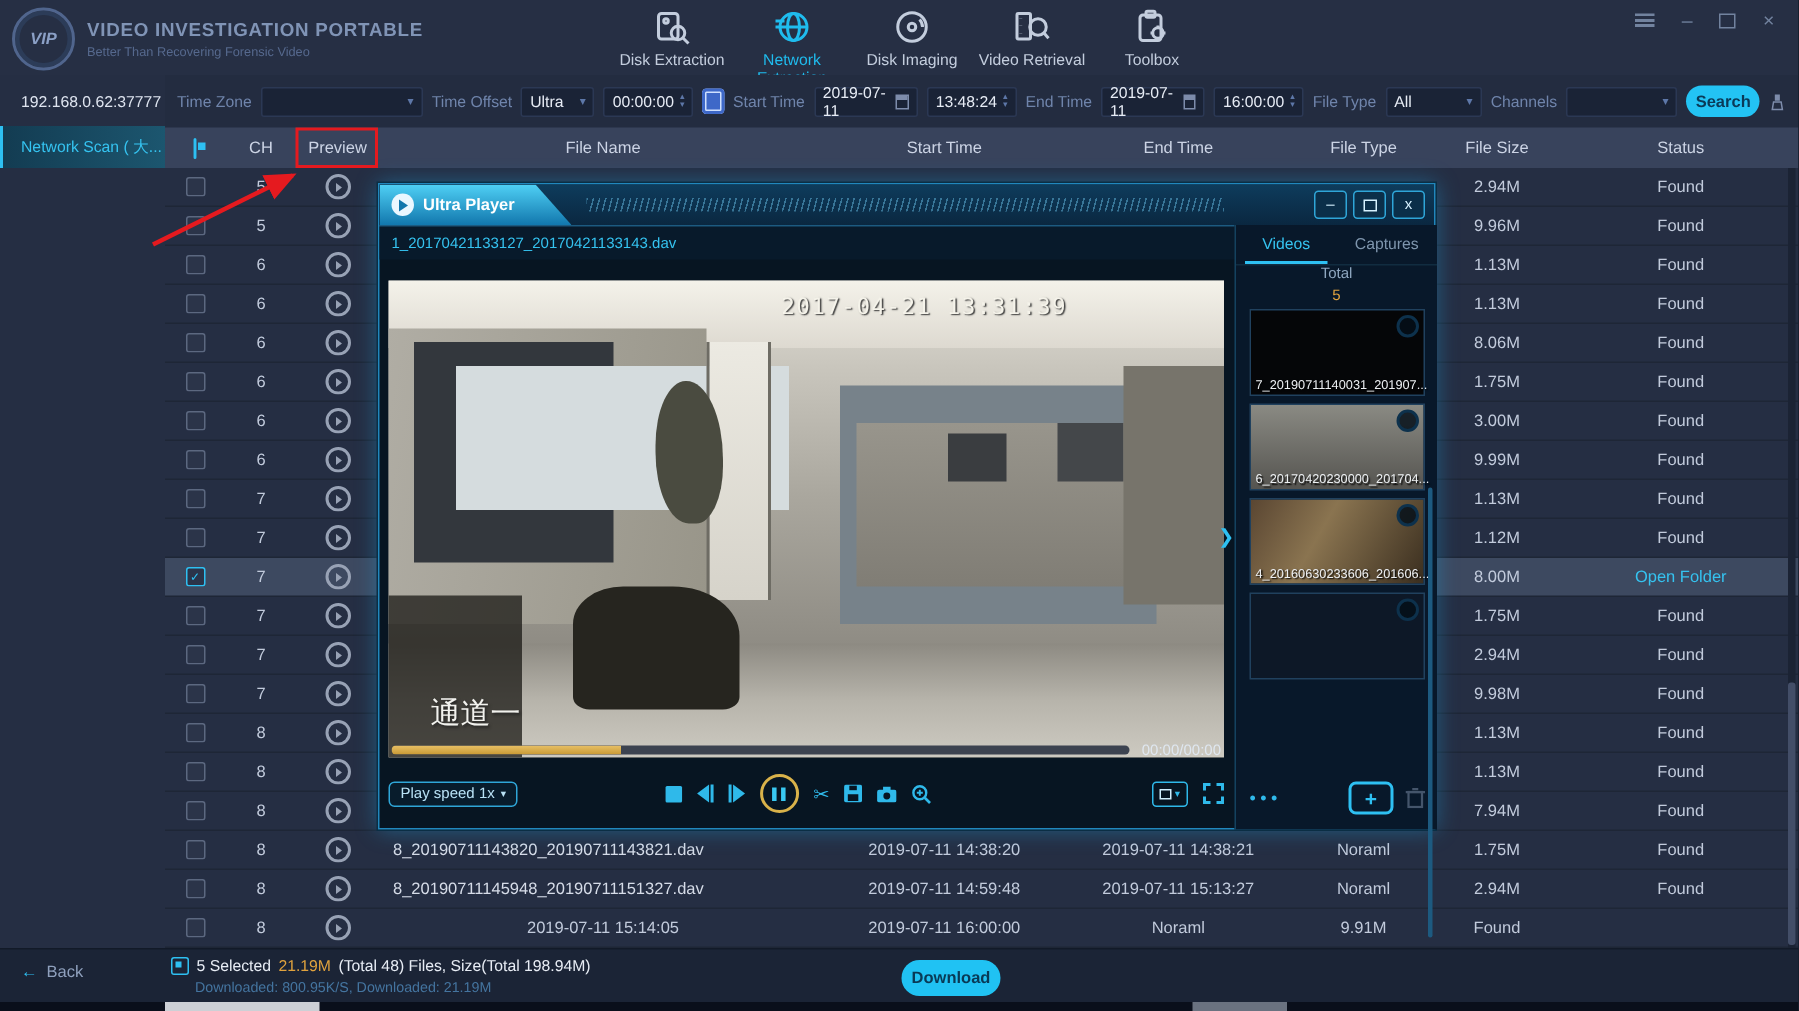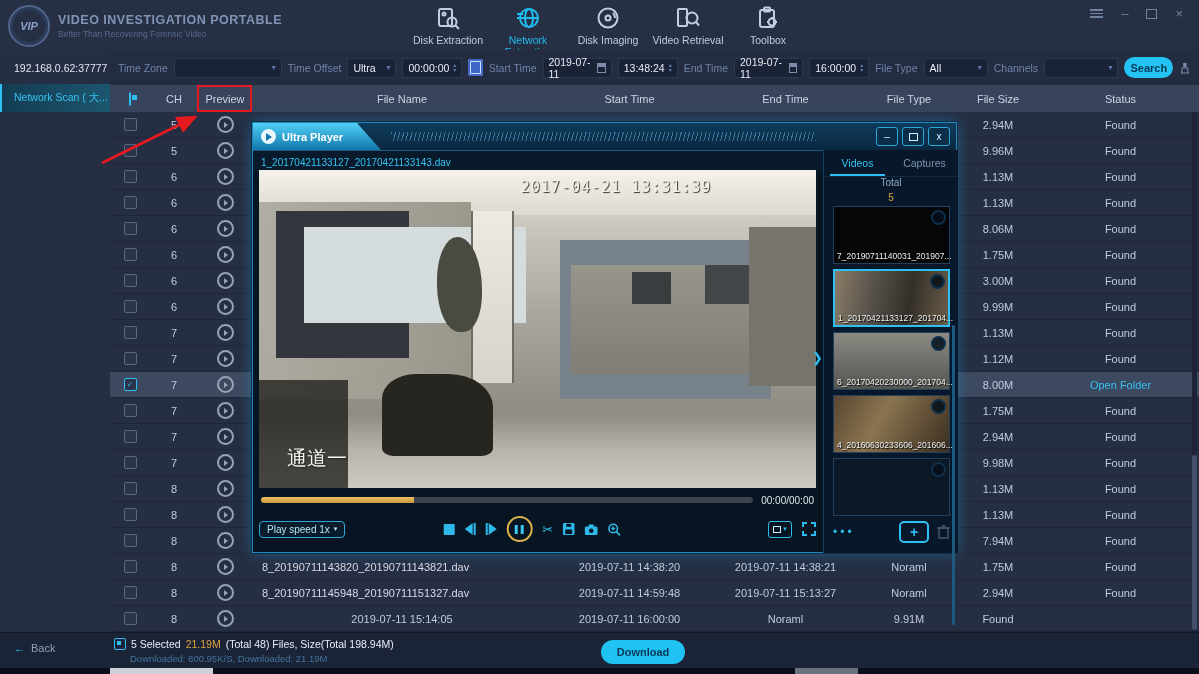--- a/index.html
+++ b/index.html
@@ -66,21 +66,21 @@
 
   
   .bottombar{position:absolute;left:0;top:632px;width:1199px;height:36px;background:#1b2436;border-top:1px solid #121a28;}
   .back{position:absolute;left:14px;top:9px;display:flex;gap:6px;align-items:center;font-size:11px;color:#8fa0bd;}
   .back .arr{color:#2ec0f2;}
   .sel-line1{position:absolute;left:114px;top:5px;display:flex;align-items:center;gap:5px;font-size:10.5px;color:#e8edf5;}
   .cb-f{width:10px;height:10px;border:1px solid #2ec0f2;border-radius:2px;position:relative;}
   .cb-f::after{content:"";position:absolute;left:2px;top:2px;width:4px;height:4px;background:#2ec0f2;}
   .amber{color:#e0a23e;}
   .sel-line2{position:absolute;left:130px;top:20px;font-size:9.5px;color:#44749f;}
-  .dl-btn{position:absolute;left:601px;top:7px;width:84px;height:24px;border-radius:12px;background:#20c2f3;color:#093a56;
+  .dl-btn{position:absolute;left:601px;top:7px;width:66px;height:24px;border-radius:12px;background:#20c2f3;color:#093a56;
           font-weight:bold;font-size:11px;display:flex;align-items:center;justify-content:center;cursor:pointer;}
   .hscroll{position:absolute;left:0;top:668px;width:1199px;height:6px;background:#0a0f1b;}
   .hthumb1{position:absolute;left:110px;top:0;width:103px;height:6px;background:#cdd0d6;}
   .hthumb2{position:absolute;left:795px;top:0;width:63px;height:6px;background:#6a7280;}
 
   
   .player{position:absolute;left:252px;top:122px;width:705px;height:431px;background:#071522;z-index:5;
           border:1px solid #2187bd;box-shadow:0 0 0 1px #0b2e44,0 0 14px rgba(30,160,220,.45);box-sizing:border-box;}
   .ptitle{position:relative;height:27px;background:linear-gradient(180deg,#0e3c5c,#0a2740);border-bottom:1px solid #1c5a80;}
   .ptab{position:absolute;left:0;top:0;height:27px;width:128px;background:linear-gradient(180deg,#4fd0f5,#1277ad);
@@ -91,21 +91,21 @@
   .hatch{position:absolute;left:138px;top:9px;width:425px;height:9px;
          background:repeating-linear-gradient(105deg,rgba(110,200,240,.45) 0 1px,transparent 1px 4px);}
   .pbtns{position:absolute;right:6px;top:4px;display:flex;gap:4px;}
   .pbtn{width:20px;height:17px;border:1px solid #2fa6d8;border-radius:3px;background:#0b2f49;color:#d6f2ff;
         display:flex;align-items:center;justify-content:center;font-size:10px;cursor:pointer;}
   .pbtn .rbox{width:7px;height:6px;border:1px solid #d6f2ff;}
   .pfilehdr{height:22px;background:#081a2b;display:flex;align-items:center;padding:0 8px;gap:8px;}
   .pfilename{color:#35c3f0;font-size:10px;}
   .phicons{margin-left:auto;display:flex;align-items:center;gap:8px;color:#9fb0bf;font-size:10px;}
 
-  .video{position:absolute;left:6px;top:47px;width:557px;height:318px;overflow:hidden;
+  .video{position:absolute;left:6px;top:64px;width:557px;height:318px;overflow:hidden;
          background:linear-gradient(180deg,#e2dfd7 0%,#c9c6bd 18%,#aaa79e 45%,#908d85 75%,#7d7a72 100%);}
   .v-ceiling{position:absolute;left:0;top:0;width:100%;height:14%;background:linear-gradient(#f4f2ea,#ddd9d0);}
   .v-wallL{position:absolute;left:0;top:10%;width:38%;height:62%;background:linear-gradient(100deg,#b0ada4,#989589);}
   .v-videowall{position:absolute;left:3%;top:13%;width:24%;height:46%;background:#33373d;}
   .v-scr1{position:absolute;left:8%;top:18%;width:40%;height:30%;background:#d5dcde;}
   .v-scr2{position:absolute;left:54%;top:22%;width:38%;height:50%;background:#77828a;}
   .v-door{position:absolute;left:38%;top:13%;width:7%;height:54%;background:linear-gradient(#eceae2,#d6d3ca);
           border-left:2px solid #6e6c64;border-right:2px solid #6e6c64;}
   .v-plant{position:absolute;left:32%;top:21%;width:8%;height:30%;background:#4a4b40;border-radius:45% 55% 40% 50%;}
   .v-deskR{position:absolute;right:2%;top:30%;width:42%;height:34%;background:linear-gradient(180deg,#98958c,#807d75);}
@@ -803,24 +803,20 @@
           <span class="list-ic"></span>
         </div>
       </div>
       <div class="thumbs">
 
           <div class="thumb i0">
             <span class="badge"></span>
             <span class="cap">7_20190711140031_201907...</span>
           </div>
 
-          <div class="thumb i1 selected">
-            <span class="badge"></span>
-            <span class="cap">1_20170421133127_201704...</span>
-          </div>
 
           <div class="thumb i2">
             <span class="badge"></span>
             <span class="cap">6_20170420230000_201704...</span>
           </div>
 
           <div class="thumb i3">
             <span class="badge"></span>
             <span class="cap">4_20160630233606_201606...</span>
           </div>

